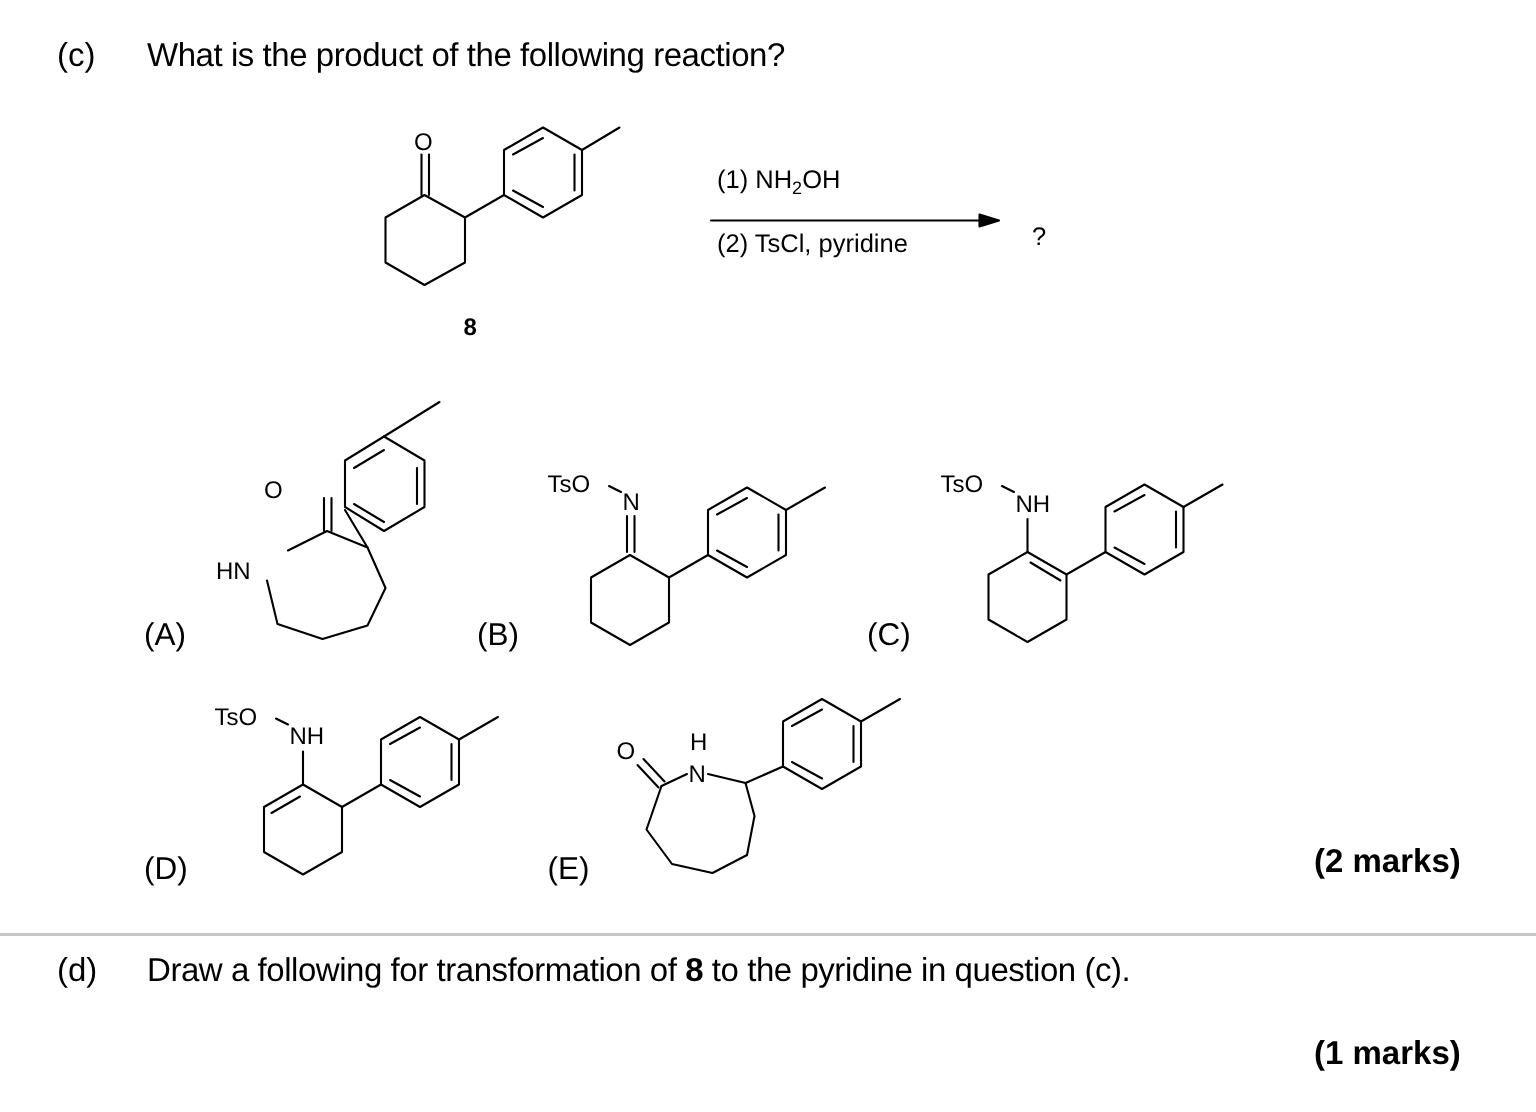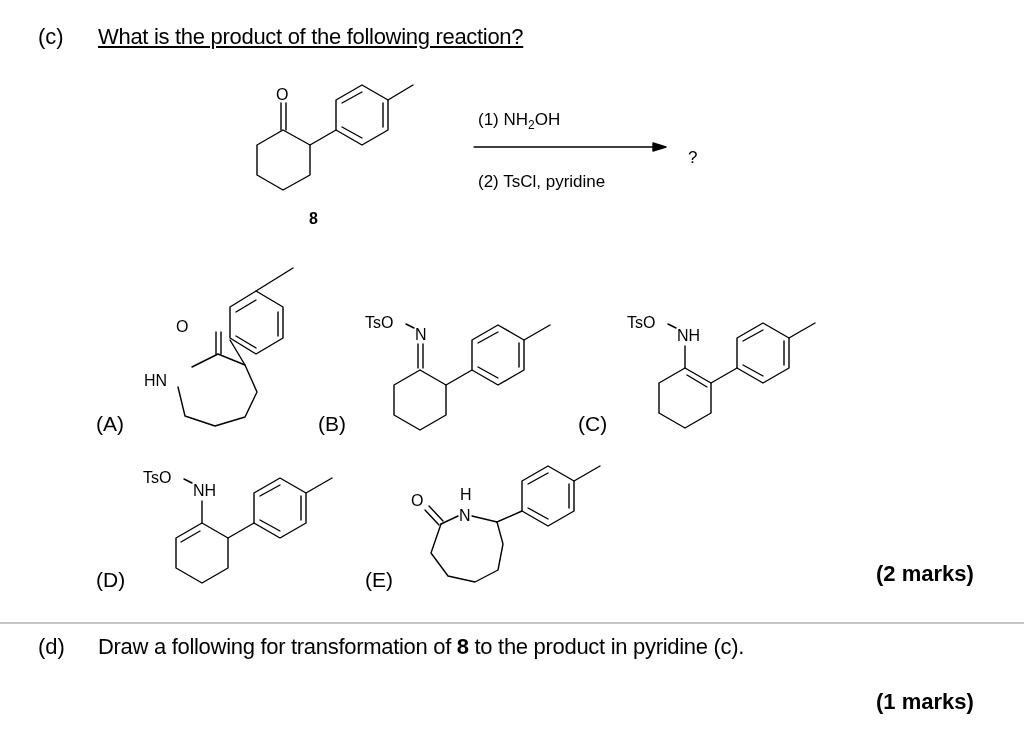--- a/index.html
+++ b/index.html
@@ -14,21 +14,21 @@
     .cmpd { font-size: 16px; font-weight: bold; }
     .divider { position: absolute; left: 0; top: 622px; width: 1024px; height: 2px; background: #c8c8c8; }
     svg.mol { position: absolute; overflow: visible; }
     svg.mol line, svg.mol polyline, svg.mol polygon { stroke: #000; stroke-width: 1.4; fill: none; stroke-linecap: round; stroke-linejoin: round; }
     svg.mol text { font-family: "Liberation Sans", sans-serif; font-size: 16px; fill: #000; }
   </style>
 </head>
 <body>
 
 <div class="abs q-label" style="left:38px; top:24px;">(c)</div>
-<div class="abs q-text" style="left:98px; top:24px;text-decoration:underline;">What is the product of the following reaction?</div>
+<div class="abs q-text" style="left:98px; top:24px;">What is the product of the following reaction?</div>
 
 <svg class="mol" style="left:230px; top:70px;" width="200" height="140">
 
   <polyline points="53,60 27,75 27,105 53,120 80,105 80,75 53,60"></polyline>
 
   <line x1="51" y1="60" x2="51" y2="33"></line>
   <line x1="56" y1="60" x2="56" y2="33"></line>
   <text x="46" y="30">O</text>
 
   <line x1="80" y1="75" x2="106" y2="60"></line>
@@ -42,21 +42,21 @@
 </svg>
 <div class="abs cmpd" style="left:309px; top:210px;">8</div>
 
 <div class="abs reagent" style="left:478px; top:110px;text-align:center;">
   <span>(1) NH</span><sub style="font-size:12px;">2</sub><span>OH</span>
 </div>
 <svg class="mol" style="left:470px; top:140px;" width="200" height="14">
   <line x1="4" y1="7" x2="185" y2="7"></line>
   <polygon points="196,7 183,3 183,11" style="fill:#000"></polygon>
 </svg>
-<div class="abs reagent" style="left:478px; top:172px;">(2) TsCl, pyridine</div>
+<div class="abs reagent" style="left:478px; top:153px;">(2) TsCl, pyridine</div>
 <div class="abs reagent" style="left:688px; top:148px;">?</div>
 
 <div class="abs opt-label" style="left:96px; top:412px;">(A)</div>
 <svg class="mol" style="left:140px; top:262px;" width="170" height="170">
 
   <polyline points="38,125 45,154 75,164 105,155 117,130 105,103 78,92 52,105"></polyline>
 
   <line x1="76" y1="92" x2="76" y2="70"></line>
   <line x1="81" y1="92" x2="81" y2="70"></line>
   <text x="36" y="70" style="font-size:16px;">O</text>
@@ -137,15 +137,15 @@
   <line x1="143" y1="61" x2="123" y2="50"></line>
   <line x1="169" y1="23" x2="195" y2="8"></line>
 </svg>
 
 <div class="abs marks" style="left:876px; top:561px;">(2 marks)</div>
 
 <div class="divider"></div>
 
 <div class="abs q-label" style="left:38px; top:634px;">(d)</div>
 <div class="abs q-text" style="left:98px; top:634px;">
-  <span>Draw a following for transformation of </span><b>8</b><span> to the product in pyridine (c).</span>
+  <span>Draw a following for transformation of </span><b>8</b><span> to the pyridine in question (c).</span>
 </div>
 <div class="abs marks" style="left:876px; top:689px;">(1 marks)</div>
 
 </body></html>

